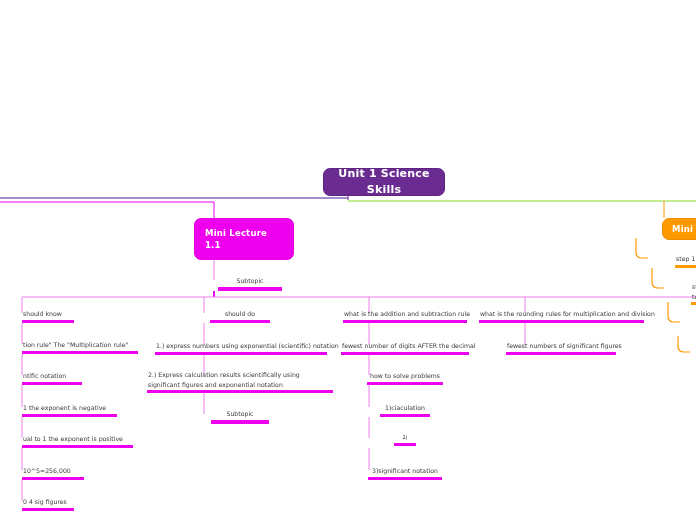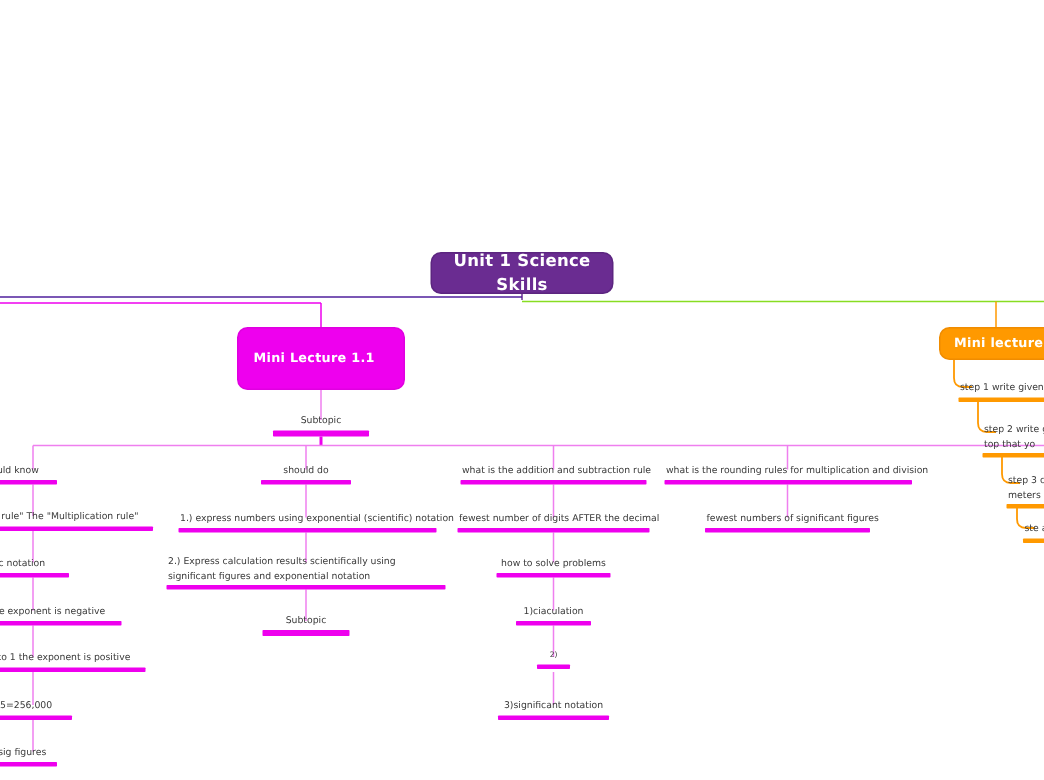--- a/index.html
+++ b/index.html
@@ -22,20 +22,21 @@
     position: absolute;
     left: 0; top: 0;
     width: 696px; height: 520px;
     pointer-events: none;
   }
 
   
   .node {
     position: absolute;
     box-sizing: border-box;
+    margin-left: 36px;
   }
 
   
   .pill {
     border-radius: 7px;
     display: flex;
     flex-direction: column;
     justify-content: center;
     align-items: center;
     text-align: center;
@@ -142,21 +143,21 @@
     <path d="M636 238 L636 252 Q636 258 642 258 L648 258" stroke="#ff9900" stroke-width="1.2" fill="none"></path>
     <path d="M652 268 L652 282 Q652 288 658 288 L664 288" stroke="#ff9900" stroke-width="1.2" fill="none"></path>
     <path d="M668 302 L668 316 Q668 322 674 322 L680 322" stroke="#ff9900" stroke-width="1.2" fill="none"></path>
     <path d="M678 336 L678 346 Q678 352 684 352 L690 352" stroke="#ff9900" stroke-width="1.2" fill="none"></path>
   </svg>
 
   <div class="node pill root" style="left:287px; top:168px; width:122px; height:28px;">
     <span>Unit 1 Science Skills</span>
   </div>
 
-  <div class="node pill magenta" style="left:158px; top:218px; width:112px; height:42px;">
+  <div class="node pill magenta" style="left:158px; top:218px; width:100px; height:42px;">
     <span>Mini Lecture 1.1</span>
   </div>
 
   <div class="node leaf ctr" style="left:182px; top:276px; width:64px;">
     <span class="txt">Subtopic</span>
     <span class="bar" style="height:4px;"></span>
   </div>
 
   <div class="node leaf lft" style="left:-14px; top:309px; width:52px;">
     <span class="txt">should know</span>

